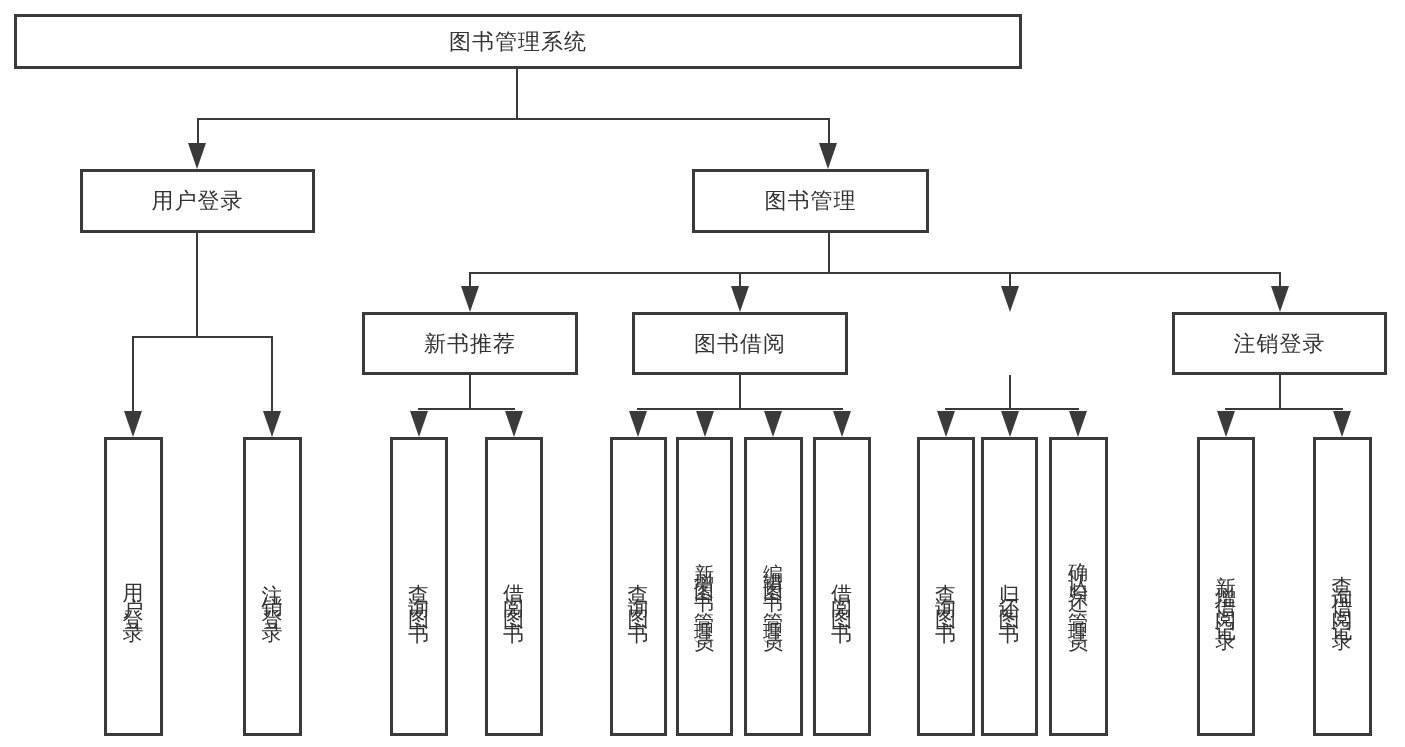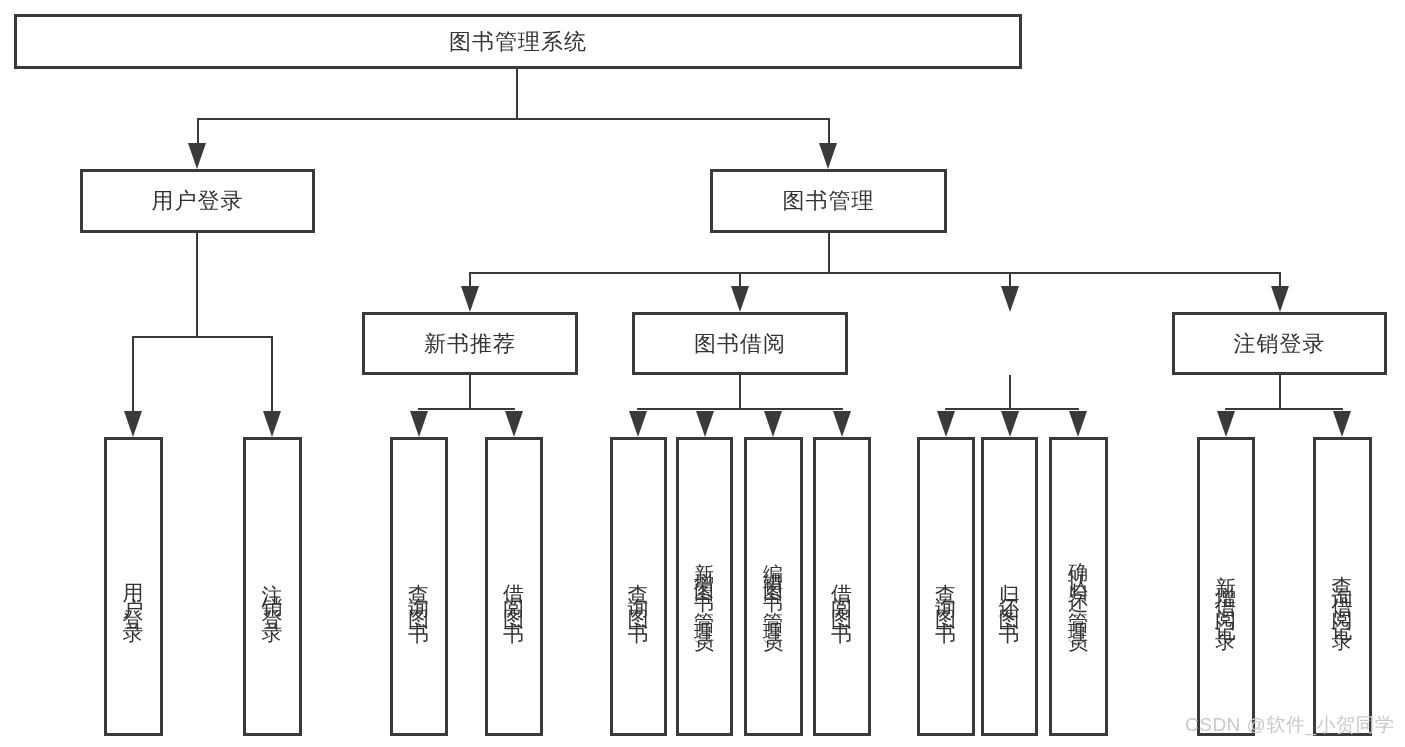--- a/index.html
+++ b/index.html
@@ -41,21 +41,21 @@
 
 <div class="canvas">
 
   <div class="box h" style="left:14px;top:14px;width:1008px;height:55px">
     <span>图书管理系统</span>
   </div>
 
   <div class="box h" style="left:80px;top:169px;width:235px;height:64px">
     <span>用户登录</span>
   </div>
-  <div class="box h" style="left:710px;top:169px;width:237px;height:64px">
+  <div class="box h" style="left:692px;top:169px;width:237px;height:64px">
     <span>图书管理</span>
   </div>
 
   <div class="box h" style="left:362px;top:312px;width:216px;height:63px">
     <span>新书推荐</span>
   </div>
   <div class="box h" style="left:632px;top:312px;width:216px;height:63px">
     <span>图书借阅</span>
   </div>
   <div class="box h" style="left:1172px;top:312px;width:215px;height:63px">
@@ -147,15 +147,14 @@
   <div class="hline" style="left:945px;top:408px;width:134px"></div>
   <div class="arr" style="left:937px;top:411px"></div>
   <div class="arr" style="left:1001px;top:411px"></div>
   <div class="arr" style="left:1069px;top:411px"></div>
 
   <div class="vline" style="left:1279px;top:375px;height:33px"></div>
   <div class="hline" style="left:1225px;top:408px;width:118px"></div>
   <div class="arr" style="left:1217px;top:411px"></div>
   <div class="arr" style="left:1333px;top:411px"></div>
 
-  <div class="watermark">CSDN @软件_小贺同学</div>
 
 </div>
 
 </body></html>

